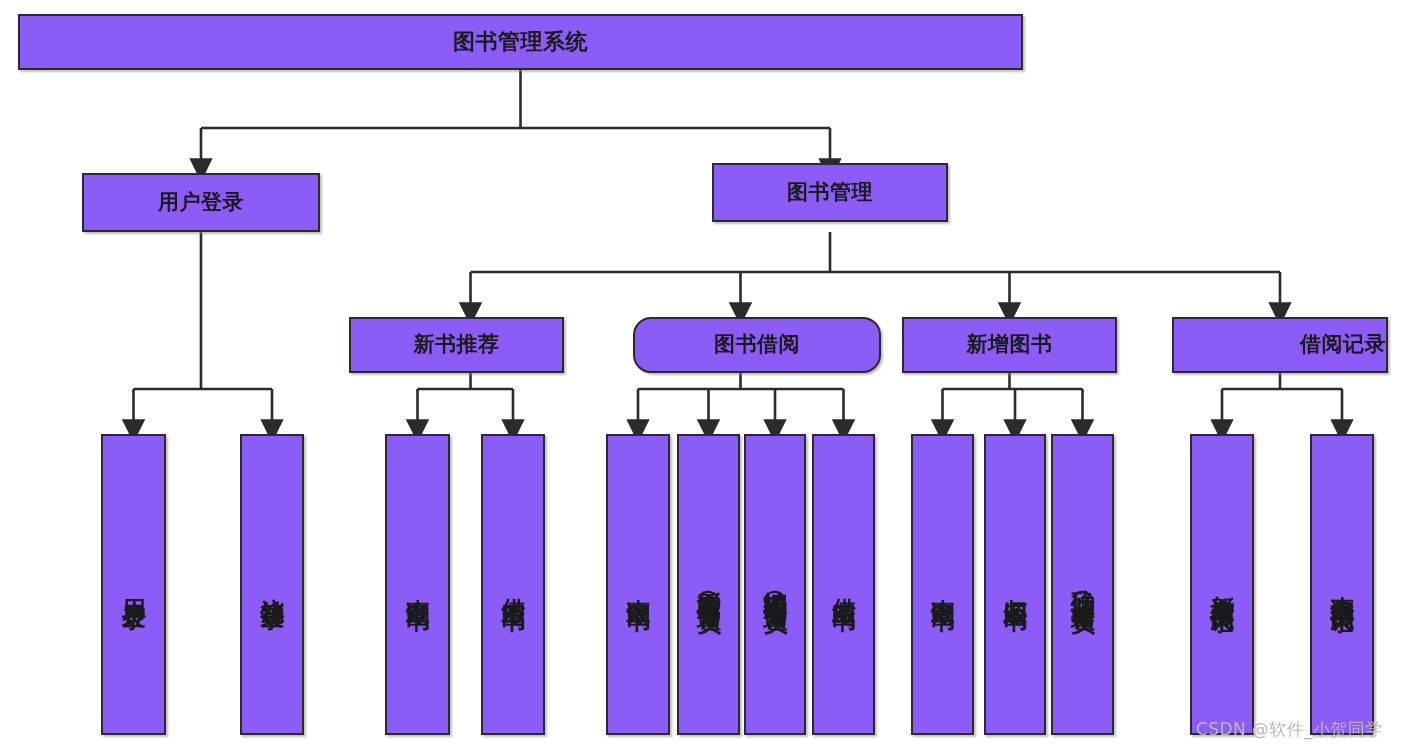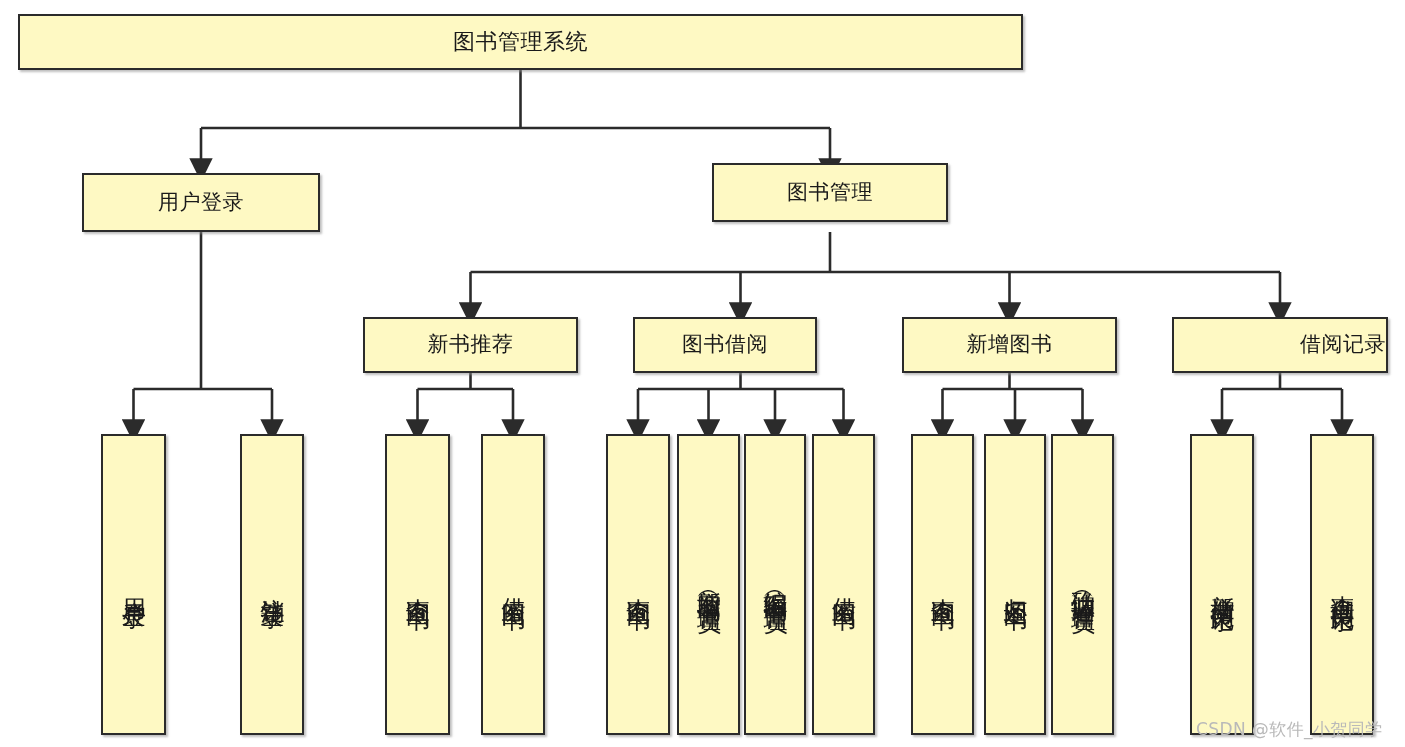--- a/index.html
+++ b/index.html
@@ -22,27 +22,28 @@
     position: absolute;
     left: 0;
     top: 0;
     width: 1405px;
     height: 747px;
     pointer-events: none;
   }
   .node {
     position: absolute;
     box-sizing: border-box;
-    background: #fef9c3;
+    background: #8b5cf6;
     border: 2.5px solid #2b2b2b;
     box-shadow: 2px 2px 2px rgba(140,140,140,0.55);
     display: flex;
     align-items: center;
     justify-content: center;
     color: #1a1a1a;
+    font-weight: bold;
   }
   .node .lbl {
     display: block;
     text-align: center;
     line-height: 1.12;
     letter-spacing: 0.5px;
   }
   
   .node.h .lbl {
     font-size: 21px;
@@ -123,24 +124,24 @@
   <div id="node-layer">
       <div class="node h root" style="left: 18px; top: 14px; width: 1005px; height: 56px;">
         <span class="lbl">图书管理系统</span>
       </div>
       <div class="node h" style="left: 82px; top: 173px; width: 238px; height: 59px;">
         <span class="lbl">用户登录</span>
       </div>
       <div class="node h" style="left: 712px; top: 163px; width: 236px; height: 59px;">
         <span class="lbl">图书管理</span>
       </div>
-      <div class="node h" style="left: 363px; top: 317px; width: 215px; height: 56px;">
+      <div class="node h" style="left: 349px; top: 317px; width: 215px; height: 56px;">
         <span class="lbl">新书推荐</span>
       </div>
-      <div class="node h" style="left: 633px; top: 317px; width: 184px; height: 56px;">
+      <div class="node h" style="left: 633px; top: 317px; width: 248px; height: 56px; border-radius: 18px;">
         <span class="lbl">图书借阅</span>
       </div>
       <div class="node h" style="left: 902px; top: 317px; width: 215px; height: 56px;">
         <span class="lbl">新增图书</span>
       </div>
       <div class="node h" style="left: 1172px; top: 317px; width: 216px; height: 56px; justify-content: flex-end;">
         <span class="lbl">借阅记录</span>
       </div>
       <div class="node v" style="left: 101px; top: 434px; width: 65px; height: 301px;">
         <span class="lbl">用户登录</span>

